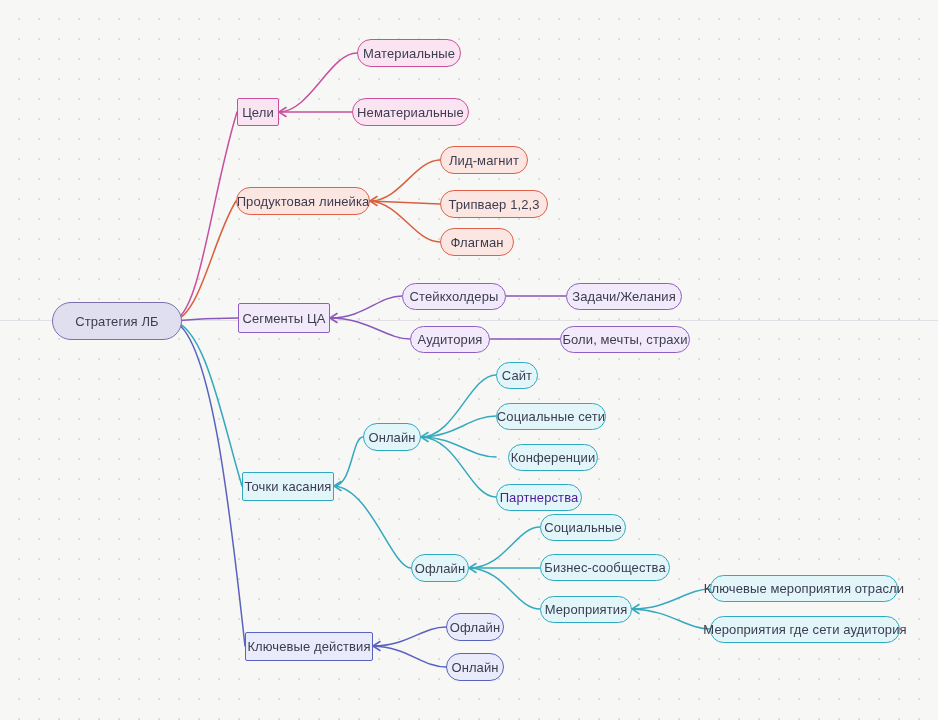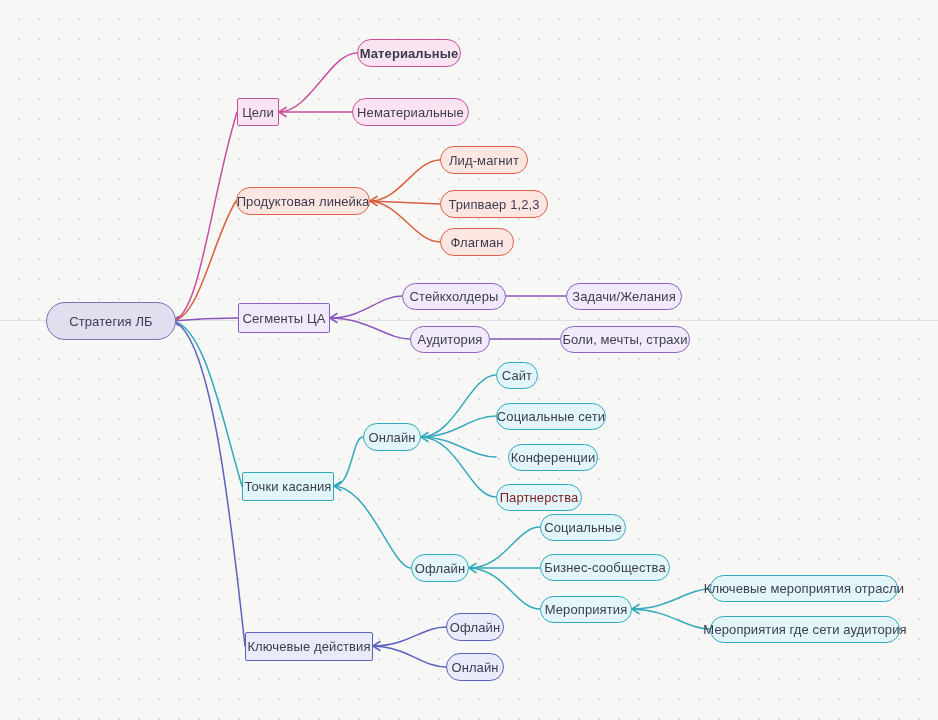--- a/index.html
+++ b/index.html
@@ -92,27 +92,27 @@
       <path d="M370,201 l7,-4.5 M370,201 l7,4.5" fill="none" stroke="#d9603f" stroke-width="1.5" stroke-linecap="round"></path>
       <path d="M330,318 l7,-4.5 M330,318 l7,4.5" fill="none" stroke="#8a57bd" stroke-width="1.5" stroke-linecap="round"></path>
       <path d="M334,486 l7,-4.5 M334,486 l7,4.5" fill="none" stroke="#35a9bd" stroke-width="1.5" stroke-linecap="round"></path>
       <path d="M421,437 l7,-4.5 M421,437 l7,4.5" fill="none" stroke="#35a9bd" stroke-width="1.5" stroke-linecap="round"></path>
       <path d="M469,568 l7,-4.5 M469,568 l7,4.5" fill="none" stroke="#35a9bd" stroke-width="1.5" stroke-linecap="round"></path>
       <path d="M373,646 l7,-4.5 M373,646 l7,4.5" fill="none" stroke="#5a62c0" stroke-width="1.5" stroke-linecap="round"></path>
       <path d="M632,609 l7,-4.5 M632,609 l7,4.5" fill="none" stroke="#35a9bd" stroke-width="1.5" stroke-linecap="round"></path>
     </svg>
 
   <div id="node-layer">
-      <div class="node pill" style="left: 46px; top: 302px; width: 130px; height: 38px; border-color: rgb(126, 110, 176); background: rgb(224, 223, 240); color: rgb(60, 60, 80); font-size: 13px;">
+      <div class="node pill" style="left: 52px; top: 302px; width: 130px; height: 38px; border-color: rgb(126, 110, 176); background: rgb(224, 223, 240); color: rgb(60, 60, 80); font-size: 13px;">
         <span>Стратегия ЛБ</span>
       </div>
       <div class="node rect" style="left: 237px; top: 98px; width: 42px; height: 28px; border-color: rgb(204, 79, 158); background: rgb(251, 228, 242); color: rgb(60, 60, 80);">
         <span>Цели</span>
       </div>
-      <div class="node pill" style="left: 357px; top: 39px; width: 104px; height: 28px; border-color: rgb(204, 79, 158); background: rgb(251, 228, 242); color: rgb(60, 60, 80); font-weight: bold;">
+      <div class="node pill" style="left: 357px; top: 39px; width: 104px; height: 28px; border-color: rgb(204, 79, 158); background: rgb(251, 228, 242); color: rgb(60, 60, 80);">
         <span>Материальные</span>
       </div>
       <div class="node pill" style="left: 352px; top: 98px; width: 117px; height: 28px; border-color: rgb(204, 79, 158); background: rgb(251, 228, 242); color: rgb(60, 60, 80);">
         <span>Нематериальные</span>
       </div>
       <div class="node pill" style="left: 236px; top: 187px; width: 134px; height: 28px; border-color: rgb(224, 96, 74); background: rgb(252, 230, 225); color: rgb(60, 60, 80);">
         <span>Продуктовая линейка</span>
       </div>
       <div class="node pill" style="left: 440px; top: 146px; width: 88px; height: 28px; border-color: rgb(224, 96, 74); background: rgb(252, 230, 225); color: rgb(60, 60, 80); align-items: center;">
         <span>Лид-магнит</span>
@@ -146,21 +146,21 @@
       </div>
       <div class="node pill" style="left: 496px; top: 362px; width: 42px; height: 27px; border-color: rgb(47, 169, 191); background: rgb(226, 246, 250); color: rgb(60, 60, 80);">
         <span>Сайт</span>
       </div>
       <div class="node pill" style="left: 496px; top: 403px; width: 110px; height: 27px; border-color: rgb(47, 169, 191); background: rgb(226, 246, 250); color: rgb(60, 60, 80);">
         <span>Социальные сети</span>
       </div>
       <div class="node pill" style="left: 496px; top: 444px; width: 90px; height: 27px; border-color: rgb(47, 169, 191); background: rgb(226, 246, 250); color: rgb(60, 60, 80); margin-left: 12px;">
         <span>Конференции</span>
       </div>
-      <div class="node pill" style="left: 496px; top: 484px; width: 86px; height: 27px; border-color: rgb(47, 169, 191); background: rgb(226, 246, 250); color: #7f1d1d;">
+      <div class="node pill" style="left: 496px; top: 484px; width: 86px; height: 27px; border-color: rgb(47, 169, 191); background: rgb(226, 246, 250); color: #4c1d95;">
         <span>Партнерства</span>
       </div>
       <div class="node pill" style="left: 411px; top: 554px; width: 58px; height: 28px; border-color: rgb(47, 169, 191); background: rgb(226, 246, 250); color: rgb(60, 60, 80);">
         <span>Офлайн</span>
       </div>
       <div class="node pill" style="left: 540px; top: 514px; width: 86px; height: 27px; border-color: rgb(47, 169, 191); background: rgb(226, 246, 250); color: rgb(60, 60, 80);">
         <span>Социальные</span>
       </div>
       <div class="node pill" style="left: 540px; top: 554px; width: 130px; height: 27px; border-color: rgb(47, 169, 191); background: rgb(226, 246, 250); color: rgb(60, 60, 80);">
         <span>Бизнес-сообщества</span>

